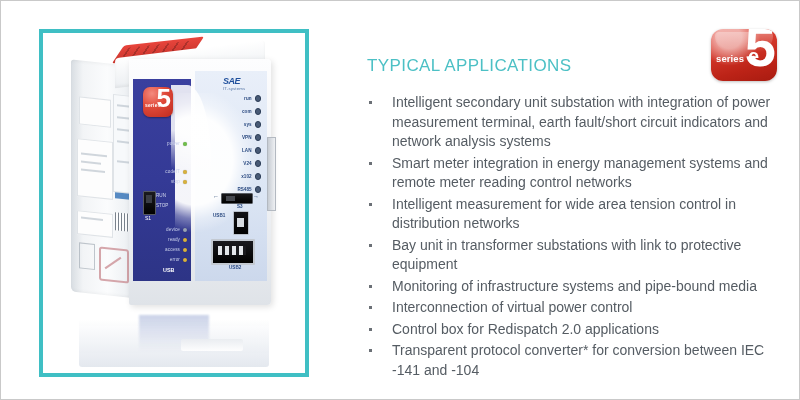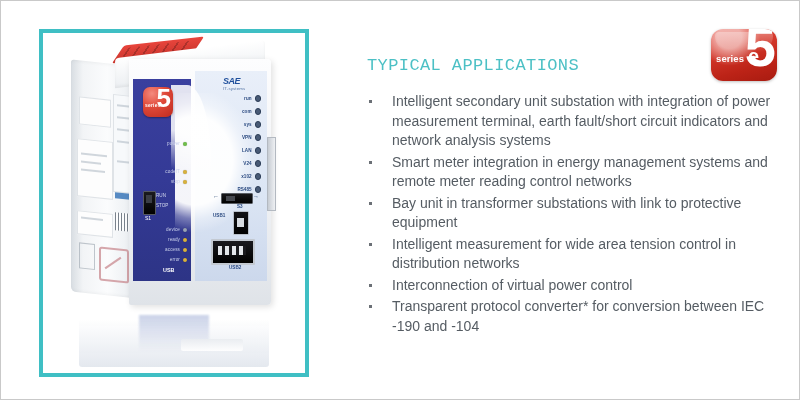--- a/index.html
+++ b/index.html
@@ -443,21 +443,20 @@
     left: 366px;
     top: 55px;
     width: 420px;
   }
   .heading {
     font-size: 17px;
     color: #4cc0c5;
     letter-spacing: .4px;
     margin: 0 0 17px 0;
     font-weight: normal;
-    font-family: Liberation Mono, monospace;
   }
   ul.apps {
     list-style: none;
     margin: 0;
     padding: 0;
   }
   ul.apps li {
     position: relative;
     padding-left: 25px;
     margin: 0 4px 2px 0;
@@ -668,33 +667,41 @@
       <li>
         <span class="bullet"></span>
         <span>Intelligent secondary unit substation with integration of power measurement terminal, earth fault/short circuit indicators and network analysis systems</span>
       </li>
       <li>
         <span class="bullet"></span>
         <span>Smart meter integration in energy management systems and remote meter reading control networks</span>
       </li>
       <li>
         <span class="bullet"></span>
+        <span>Intelligent measurement for wide area tension control in distribution networks</span>
+      </li>
+      <li>
+        <span class="bullet"></span>
         <span>Bay unit in transformer substations with link to protective equipment</span>
       </li>
       <li>
         <span class="bullet"></span>
-        <span>Intelligent measurement for wide area tension control in distribution networks</span>
+        <span>Monitoring of infrastructure systems and pipe-bound media</span>
       </li>
       <li>
         <span class="bullet"></span>
         <span>Interconnection of virtual power control</span>
       </li>
       <li>
         <span class="bullet"></span>
-        <span>Transparent protocol converter* for conversion between IEC -190 and -104</span>
+        <span>Control box for Redispatch 2.0 applications</span>
+      </li>
+      <li>
+        <span class="bullet"></span>
+        <span>Transparent protocol converter* for conversion between IEC -141 and -104</span>
       </li>
     </ul>
   </div>
 
   <div class="brand-badge">
     <span class="badge-5">5</span>
     <span class="badge-series">series</span>
     <span class="badge-e">e</span>
   </div>
 

